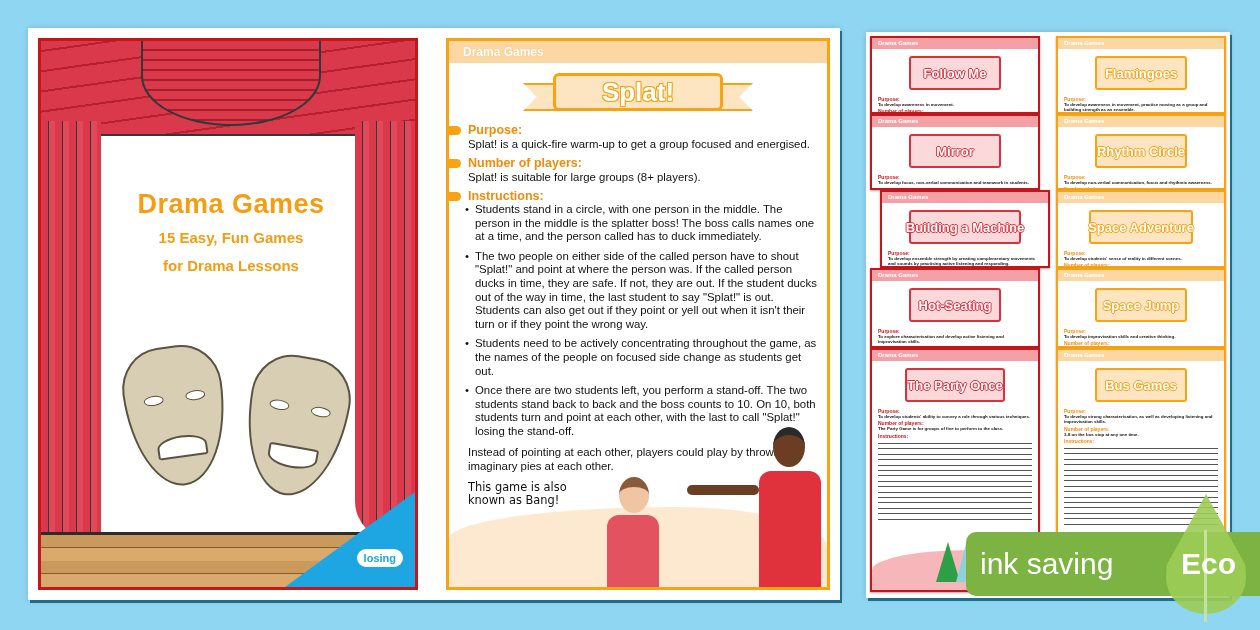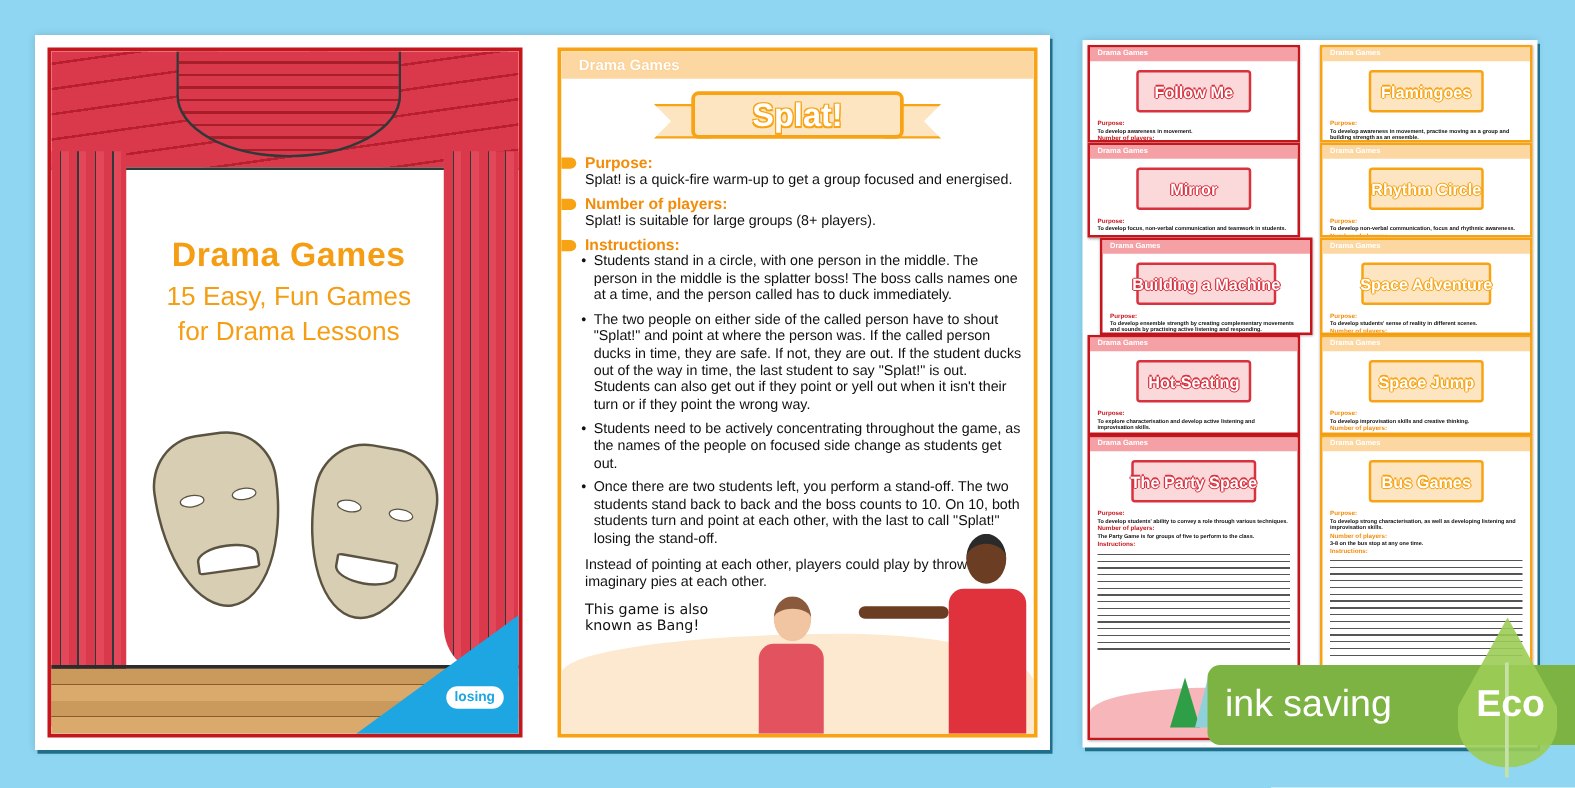--- a/index.html
+++ b/index.html
@@ -39,21 +39,21 @@
   .stage {
     position: absolute; left: 0; bottom: 0; width: 100%; height: 55px;
     background: repeating-linear-gradient(180deg, #c99a5c 0 12px, #8b5a2b 12px 13px, #d9aa6c 13px 26px);
     border-top: 3px solid #2c2c2c;
   }
   .cover-title {
     position: absolute; left: 70px; width: 240px; top: 148px; text-align: center;
     color: #f59d13; font-family: "Liberation Sans", sans-serif;
   }
   .cover-title .t1 { font-size: 27px; font-weight: bold; letter-spacing: 0.5px; }
-  .cover-title .t2 { font-size: 21px; margin-top: 4px; line-height: 28px; }
+  .cover-title .t2 { font-size: 15px; margin-top: 4px; line-height: 28px; font-weight: bold; }
   .masks { position: absolute; left: 75px; top: 300px; width: 240px; height: 170px; }
   .mask {
     position: absolute; width: 100px; height: 140px; background: #d8ceb3;
     border: 2px solid #5b5342; border-radius: 40% 40% 50% 50% / 30% 30% 70% 70%;
   }
   .mask.sad { left: 10px; top: 5px; transform: rotate(-8deg); }
   .mask.happy { left: 130px; top: 15px; transform: rotate(10deg); }
   .mask .eye { position: absolute; width: 20px; height: 10px; background: #fff; border: 1.5px solid #5b5342; border-radius: 50%; top: 45px; }
   .mask .mouth { position: absolute; left: 25px; width: 50px; height: 22px; background: #fff; border: 2px solid #5b5342; top: 88px; }
   .mask.sad .mouth { border-radius: 50% 50% 10% 10%; }
@@ -297,21 +297,21 @@
   <div class="thumb orange" style="left:190px;top:236px;height:80px">
     <div class="th-head">Drama Games</div>
     <div class="th-banner">Space Jump</div>
     <div class="th-sec">Purpose:</div>
     <div class="th-text">To develop improvisation skills and creative thinking.</div>
     <div class="th-sec">Number of players:</div>
   </div>
 
   <div class="thumb red" style="left:4px;top:316px;height:244px">
     <div class="th-head">Drama Games</div>
-    <div class="th-banner" style="width:100px">The Party Space</div>
+    <div class="th-banner" style="width:100px">The Party Once</div>
     <div class="th-sec">Purpose:</div>
     <div class="th-text">To develop students' ability to convey a role through various techniques.</div>
     <div class="th-sec">Number of players:</div>
     <div class="th-text">The Party Game is for groups of five to perform to the class.</div>
     <div class="th-sec">Instructions:</div>
     <div class="th-text" style="height:80px;background:repeating-linear-gradient(180deg,#fff 0 2px,#555 2px 3px,#fff 3px 5.4px);margin:2px 6px;padding:0"></div>
     <div style="position:absolute;left:0;bottom:0;width:100%;height:40px;background:#f7b7ba;border-radius:60% 40% 0 0/50% 50% 0 0"></div>
     <div style="position:absolute;left:64px;bottom:8px;width:0;height:0;border-left:12px solid transparent;border-right:12px solid transparent;border-bottom:40px solid #2e9e47"></div>
     <div style="position:absolute;left:84px;bottom:8px;width:0;height:0;border-left:11px solid transparent;border-right:11px solid transparent;border-bottom:42px solid #8fd1d8"></div>
     <div style="position:absolute;left:100px;bottom:8px;width:0;height:0;border-left:12px solid transparent;border-right:12px solid transparent;border-bottom:44px solid #d72f3f"></div>

